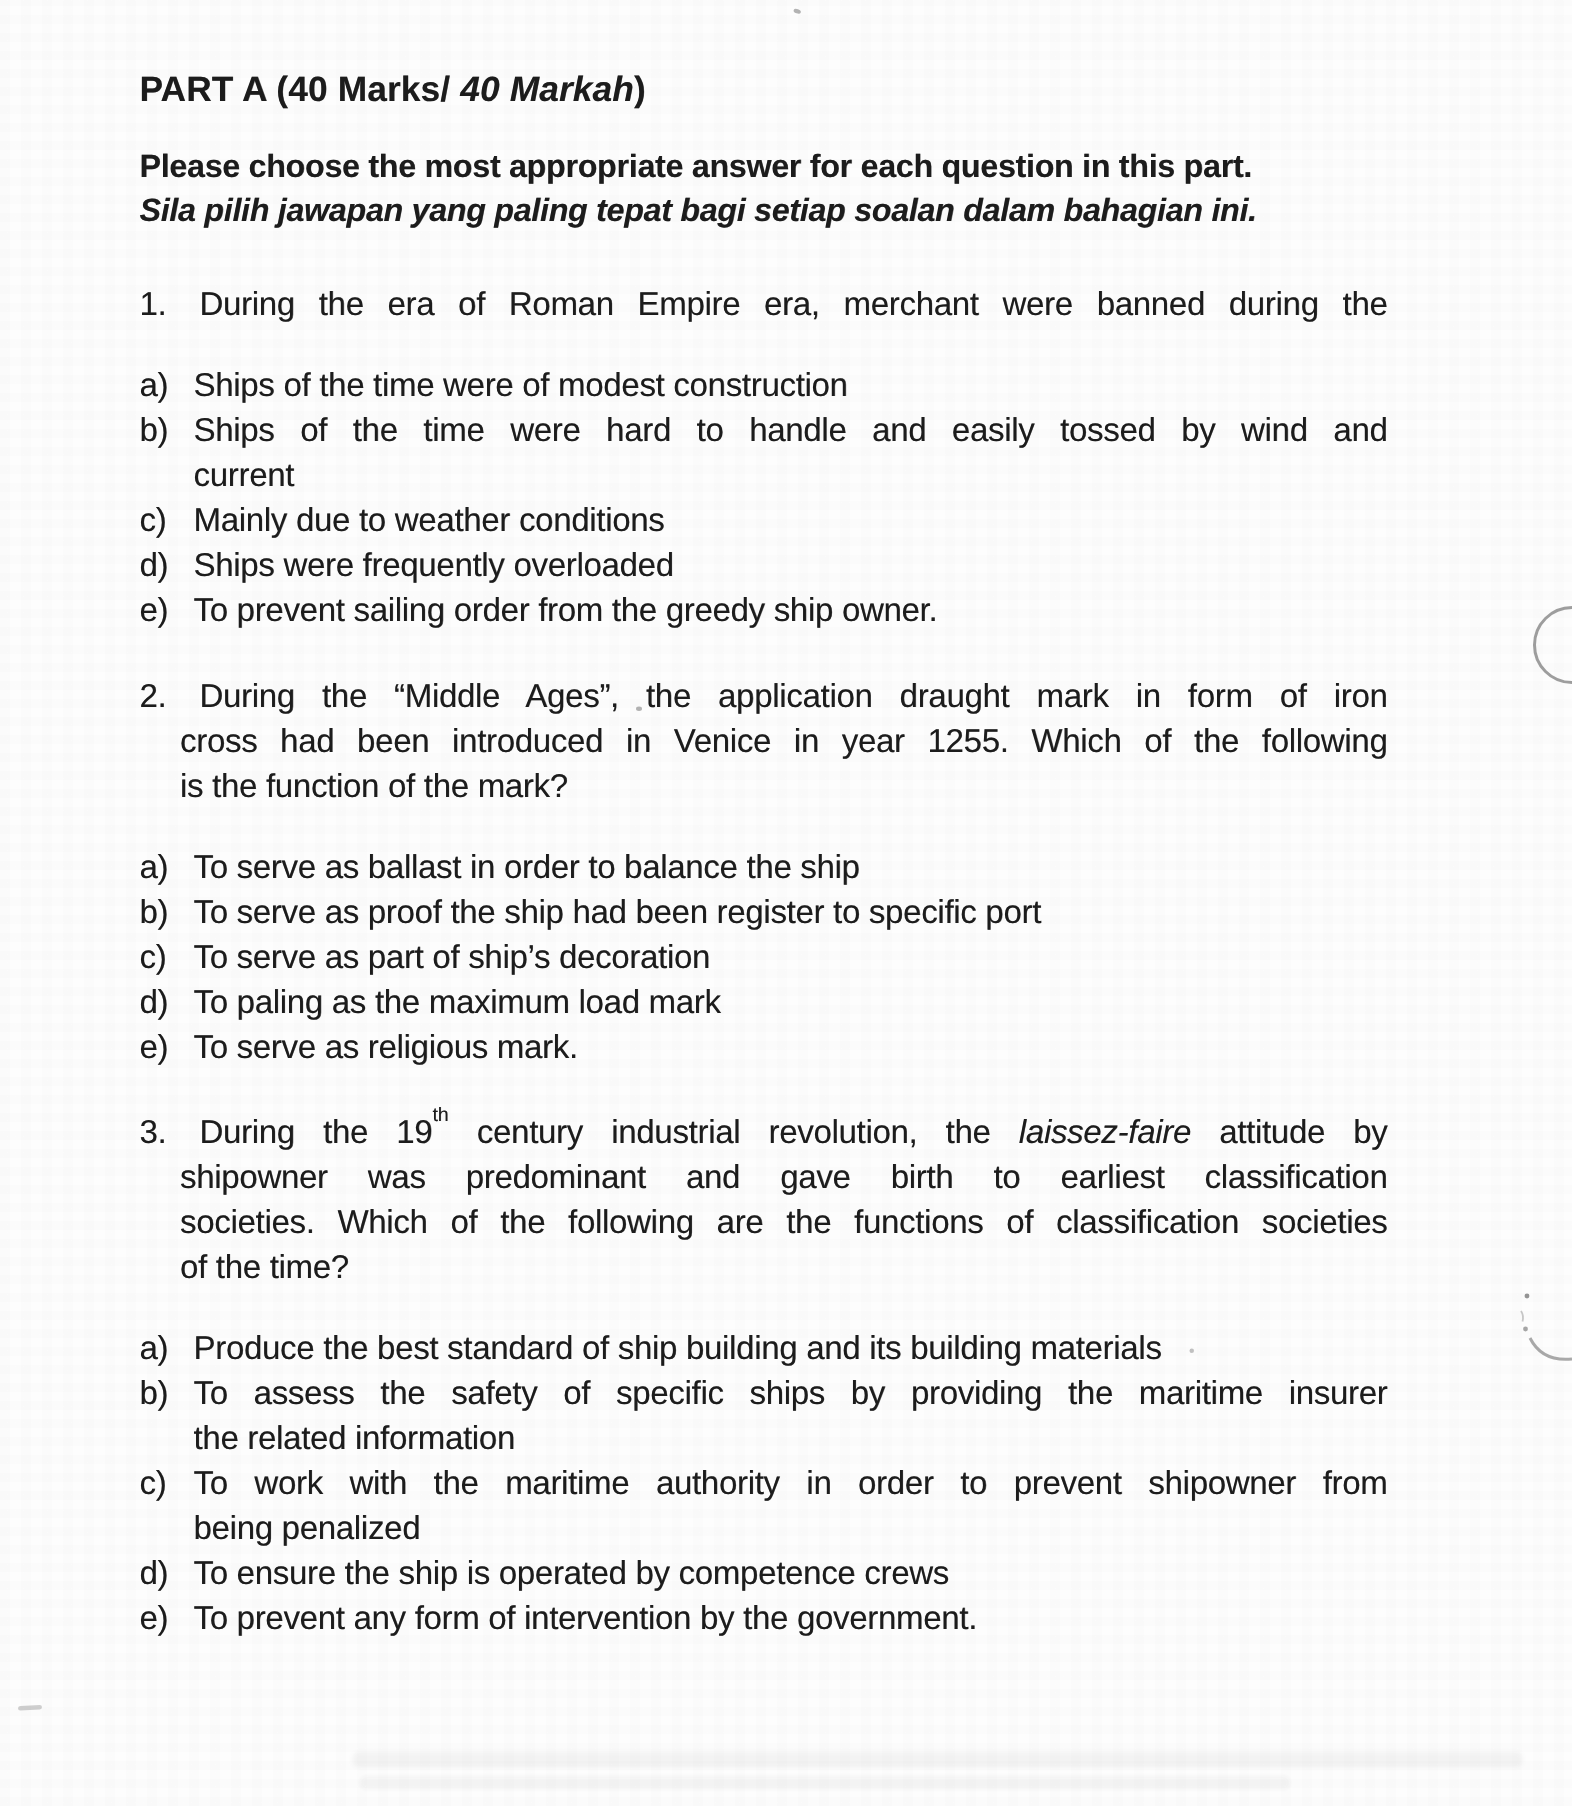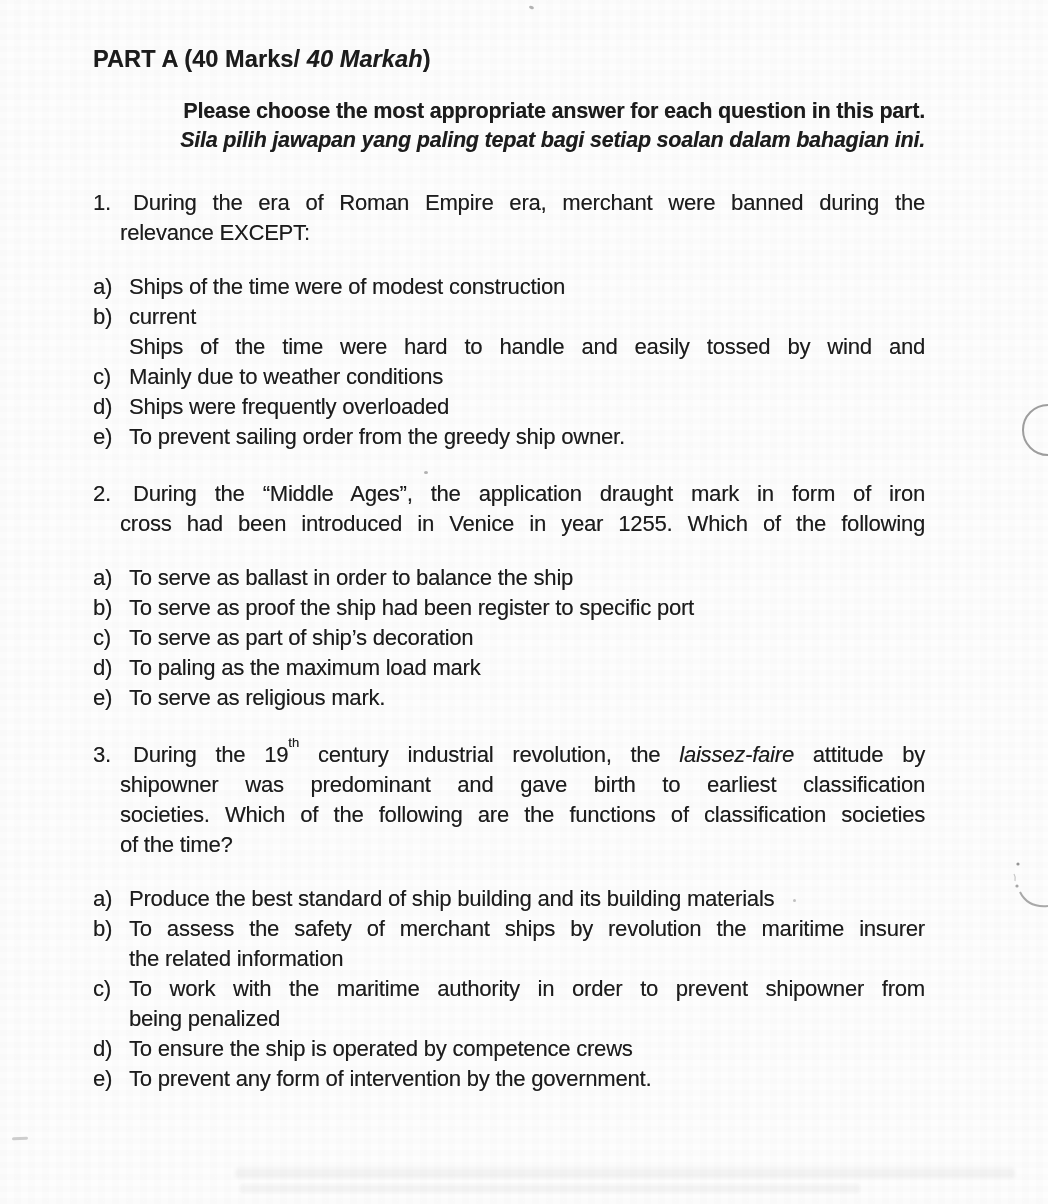--- a/index.html
+++ b/index.html
@@ -39,21 +39,20 @@
     letter-spacing: 0.1px;
   }
   .heading em { font-style: italic; }
 
   .instructions { margin: 0 0 33px 0; }
   .instructions p {
     margin: 0;
     font-size: 21.5px;
     line-height: 29px;
     font-weight: bold;
-    text-align: right;
   }
   .instr-ms { font-style: italic; }
 
   .question {
     display: flex;
     margin: 0 0 24px 0;
     font-size: 22px;
     line-height: 30px;
   }
   .question .marker { flex: 0 0 27px; }
@@ -117,36 +116,35 @@
 
     <section class="instructions">
       <p class="instr-en">Please choose the most appropriate answer for each question in this part.</p>
       <p class="instr-ms">Sila pilih jawapan yang paling tepat bagi setiap soalan dalam bahagian ini.</p>
     </section>
 
     <section class="question">
       <span class="marker">1.</span>
       <div class="qtext">
         <div class="line jline">During the era of Roman Empire era, merchant were banned during the</div>
-        <div class="line">relevance EXCEPT:</div>
       </div>
     </section>
 
     <section class="options">
       <div class="option">
         <span class="marker">a)</span>
         <div class="otext">
           <div class="line">Ships of the time were of modest construction</div>
         </div>
       </div>
       <div class="option">
         <span class="marker">b)</span>
         <div class="otext">
+          <div class="line jline">Ships of the time were hard to handle and easily tossed by wind and</div>
           <div class="line">current</div>
-          <div class="line jline">Ships of the time were hard to handle and easily tossed by wind and</div>
         </div>
       </div>
       <div class="option">
         <span class="marker">c)</span>
         <div class="otext">
           <div class="line">Mainly due to weather conditions</div>
         </div>
       </div>
       <div class="option">
         <span class="marker">d)</span>
@@ -160,20 +158,21 @@
           <div class="line">To prevent sailing order from the greedy ship owner.</div>
         </div>
       </div>
     </section>
 
     <section class="question">
       <span class="marker">2.</span>
       <div class="qtext">
         <div class="line jline">During the “Middle Ages”, the application draught mark in form of iron</div>
         <div class="line jline">cross had been introduced in Venice in year 1255. Which of the following</div>
+        <div class="line">is the function of the mark?</div>
       </div>
     </section>
 
     <section class="options">
       <div class="option">
         <span class="marker">a)</span>
         <div class="otext">
           <div class="line">To serve as ballast in order to balance the ship</div>
         </div>
       </div>
@@ -216,21 +215,21 @@
     <section class="options">
       <div class="option">
         <span class="marker">a)</span>
         <div class="otext">
           <div class="line">Produce the best standard of ship building and its building materials</div>
         </div>
       </div>
       <div class="option">
         <span class="marker">b)</span>
         <div class="otext">
-          <div class="line jline">To assess the safety of merchant ships by revolution the maritime insurer</div>
+          <div class="line jline">To assess the safety of specific ships by providing the maritime insurer</div>
           <div class="line">the related information</div>
         </div>
       </div>
       <div class="option">
         <span class="marker">c)</span>
         <div class="otext">
           <div class="line jline">To work with the maritime authority in order to prevent shipowner from</div>
           <div class="line">being penalized</div>
         </div>
       </div>

